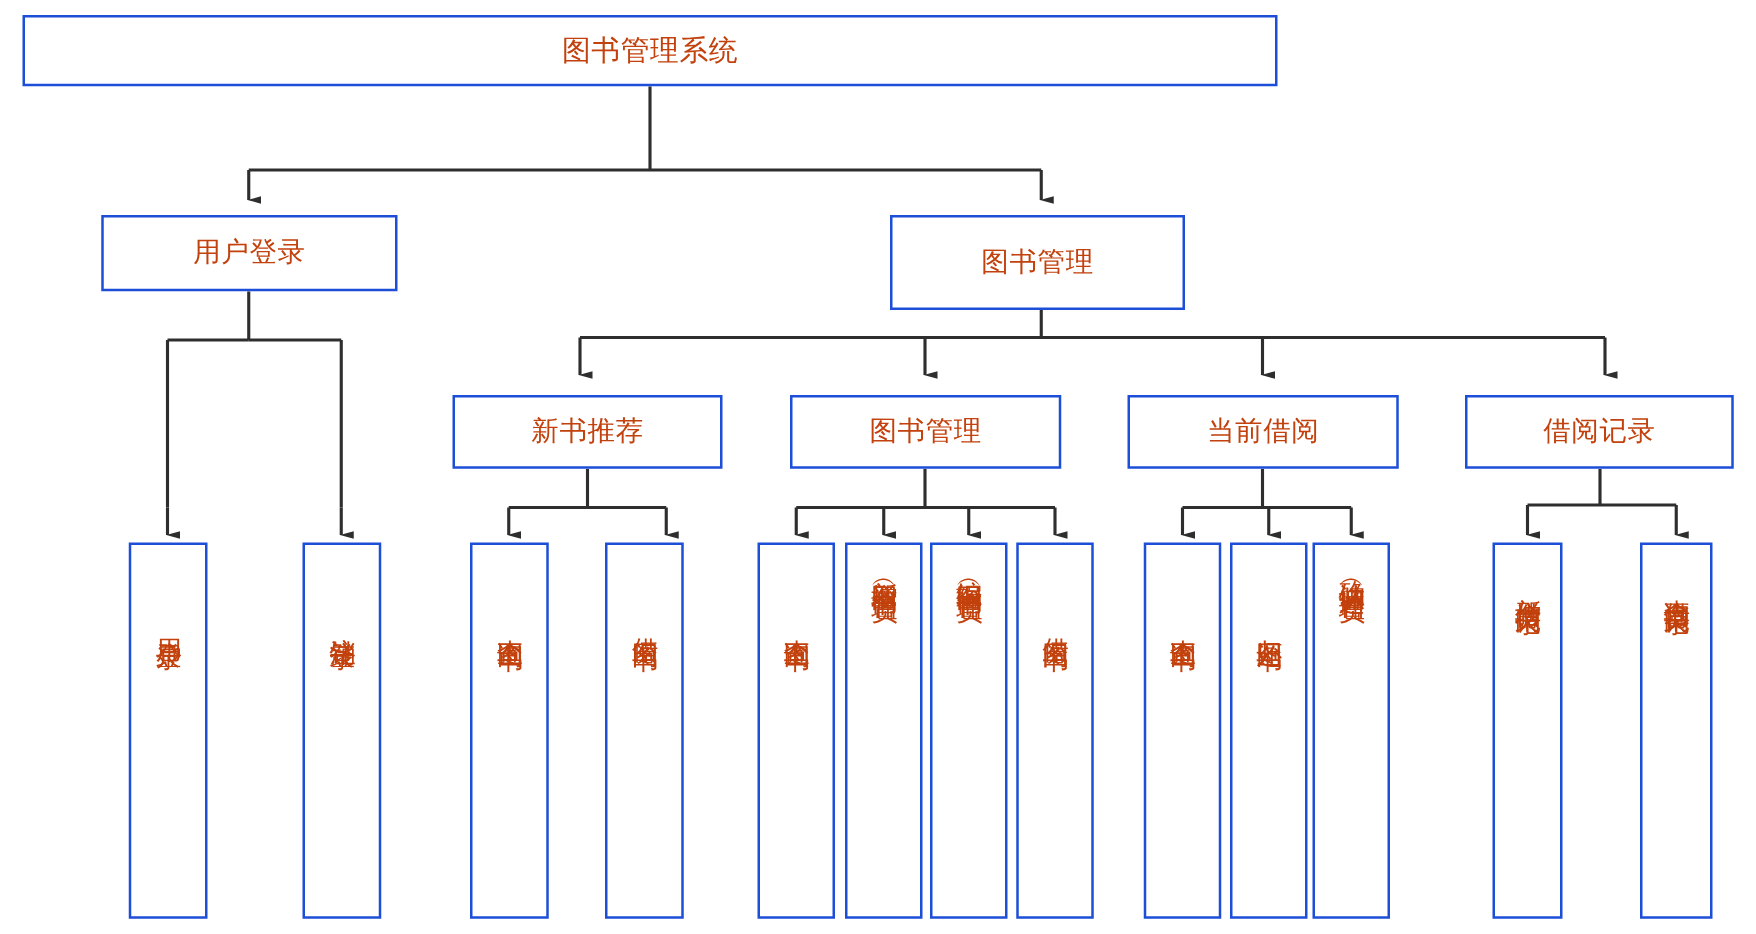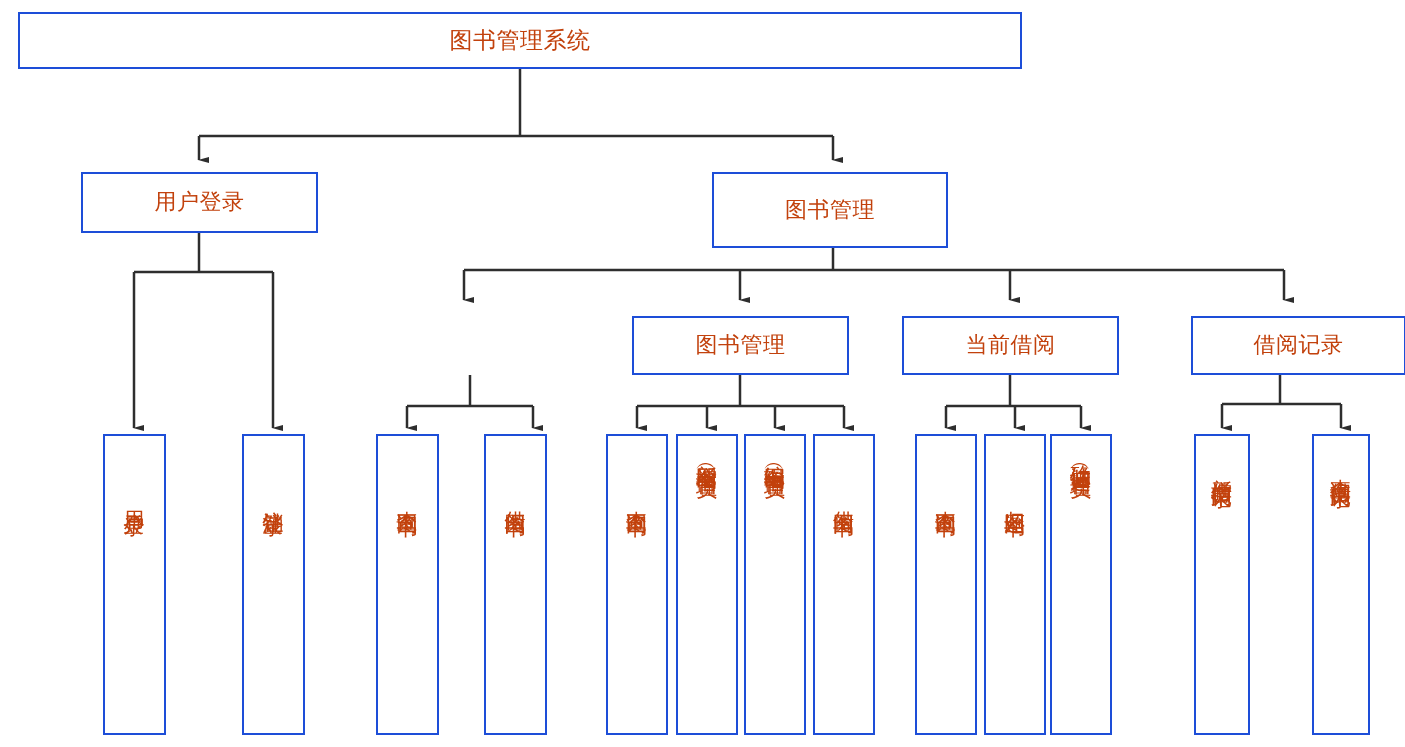--- a/index.html
+++ b/index.html
@@ -139,27 +139,30 @@
     <span class="label">图书管理系统</span>
   </div>
 
   <div class="node horiz" style="left:81px; top:172px; width:237px; height:61px;">
     <span class="label">用户登录</span>
   </div>
   <div class="node horiz" style="left:712px; top:172px; width:236px; height:76px;">
     <span class="label">图书管理</span>
   </div>
 
+  <div class="node horiz" style="left:362px; top:316px; width:216px; height:59px;">
+    <span class="label">新书推荐</span>
+  </div>
   <div class="node horiz" style="left:632px; top:316px; width:217px; height:59px;">
     <span class="label">图书管理</span>
   </div>
   <div class="node horiz" style="left:902px; top:316px; width:217px; height:59px;">
     <span class="label">当前借阅</span>
   </div>
-  <div class="node horiz" style="left:1172px; top:316px; width:215px; height:59px;margin-left:19px;">
+  <div class="node horiz" style="left:1172px; top:316px; width:215px; height:59px;">
     <span class="label">借阅记录</span>
   </div>
 
   <div class="node vert mid" style="left:103px; top:434px; width:63px; height:301px;">
     <span class="label">用户登录</span>
   </div>
   <div class="node vert mid" style="left:242px; top:434px; width:63px; height:301px;">
     <span class="label">注销登录</span>
   </div>
 

